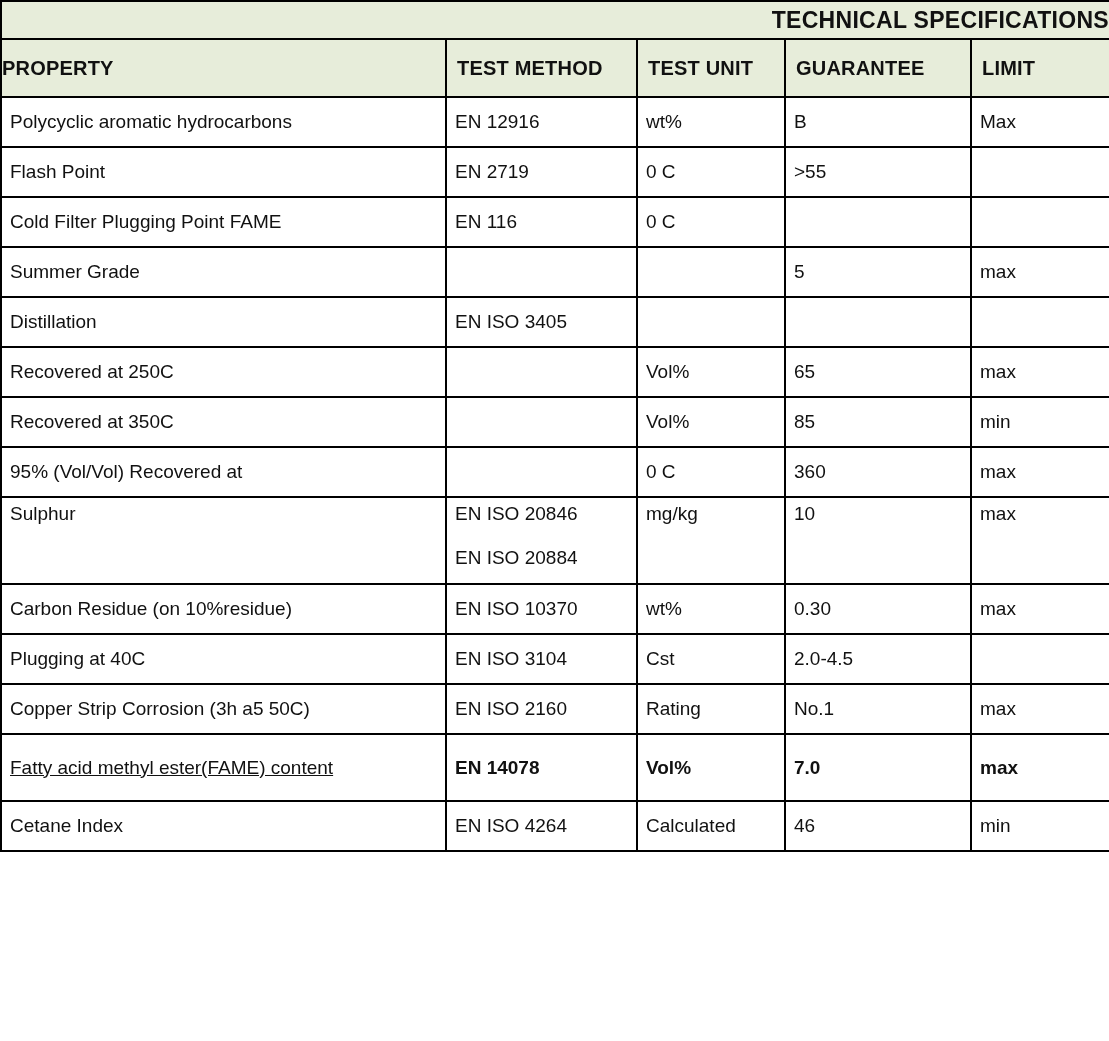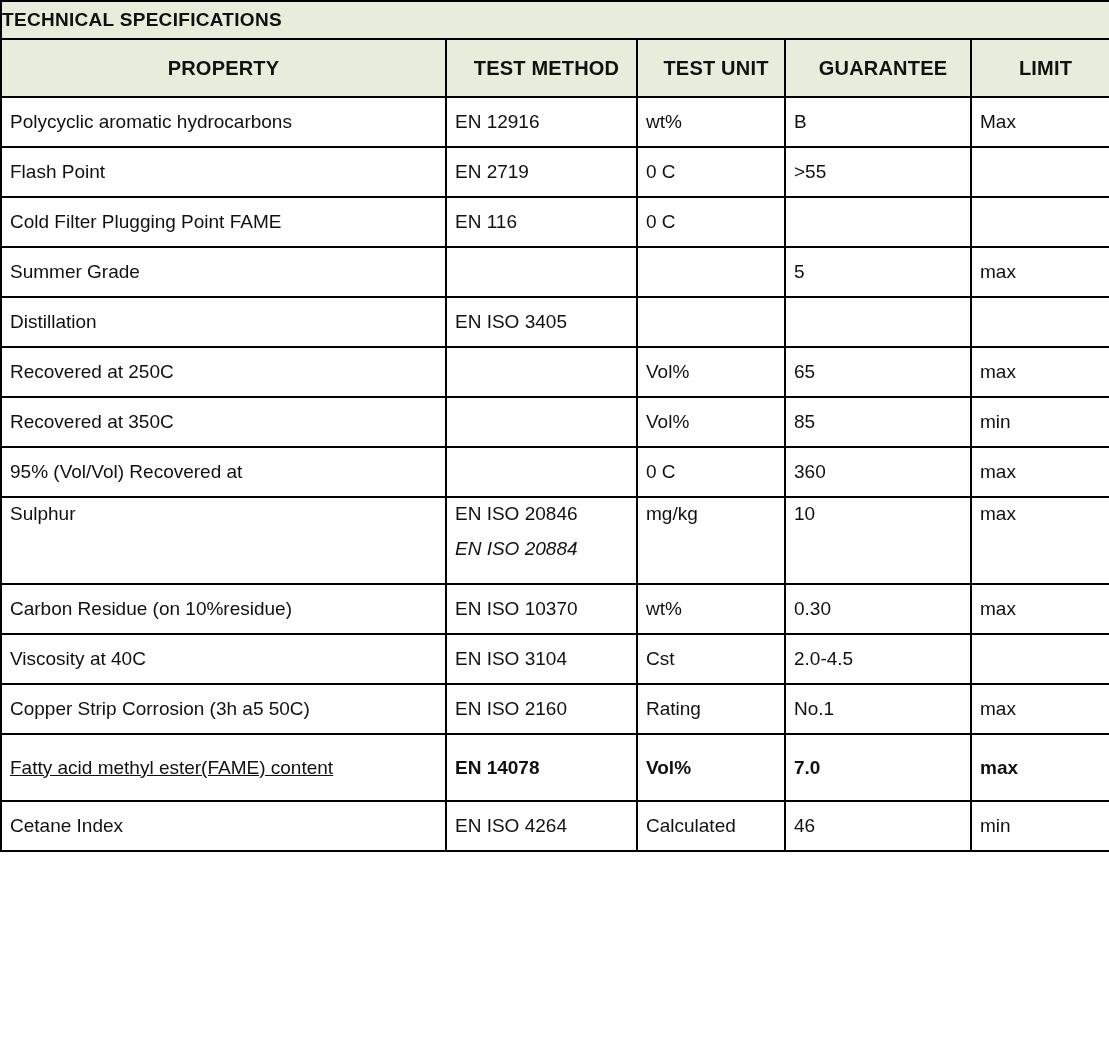--- a/index.html
+++ b/index.html
@@ -21,53 +21,53 @@
     background: #ffffff;
   }
   .spec-table td, .spec-table th {
     border: 2px solid #000000;
     padding: 0;
     vertical-align: middle;
     background: #ffffff;
   }
   .title-cell {
     background: #e7edda !important;
-    text-align: left;
+    text-align: right;
     font-weight: bold;
-    font-size: 19px;
+    font-size: 23px;
     letter-spacing: 0.3px;
     height: 36px;
     padding: 4px 0 6px 0;
   }
   .head-cell {
     background: #e7edda !important;
     font-weight: bold;
     font-size: 20px;
     letter-spacing: 0.2px;
     height: 56px;
     padding: 4px 6px 4px 8px;
-    text-align: center;
+    text-align: left;
     vertical-align: middle;
   }
   .head-cell.tight { padding-left: 10px; }
   td.cell {
     font-size: 19px;
     padding: 4px 6px 4px 8px;
     line-height: 1.25;
     vertical-align: middle;
   }
   td.cell.top { vertical-align: top; }
   .row-std td { height: 40px; }
   .row-tall td { height: 77px; }
   .row-fame td { height: 57px; }
   .sub-line {
     display: block;
     margin: 0;
   }
-  .sub-line + .sub-line { margin-top: 11px; font-style: italic; }
+  .sub-line + .sub-line { margin-top: 20px; }
   .fame-prop { vertical-align: middle; padding-bottom: 22px; text-decoration: underline; }
   .fame-rest { vertical-align: bottom; padding-bottom: 8px; font-weight: bold; }
   col.c-prop { width: 445px; }
   col.c-method { width: 191px; }
   col.c-unit { width: 148px; }
   col.c-guar { width: 186px; }
   col.c-limit { width: 139px; }
 </style>
 </head>
 <body>
@@ -160,21 +160,21 @@
         <td class="cell top">max</td>
       </tr>
       <tr class="row-std">
         <td class="cell">Carbon Residue (on 10%residue)</td>
         <td class="cell">EN ISO 10370</td>
         <td class="cell">wt%</td>
         <td class="cell">0.30</td>
         <td class="cell">max</td>
       </tr>
       <tr class="row-std">
-        <td class="cell">Viscosity at 40C</td>
+        <td class="cell">Plugging at 40C</td>
         <td class="cell">EN ISO 3104</td>
         <td class="cell">Cst</td>
         <td class="cell">2.0-4.5</td>
         <td class="cell"></td>
       </tr>
       <tr class="row-std">
         <td class="cell">Copper Strip Corrosion (3h a5 50C)</td>
         <td class="cell">EN ISO 2160</td>
         <td class="cell">Rating</td>
         <td class="cell">No.1</td>

